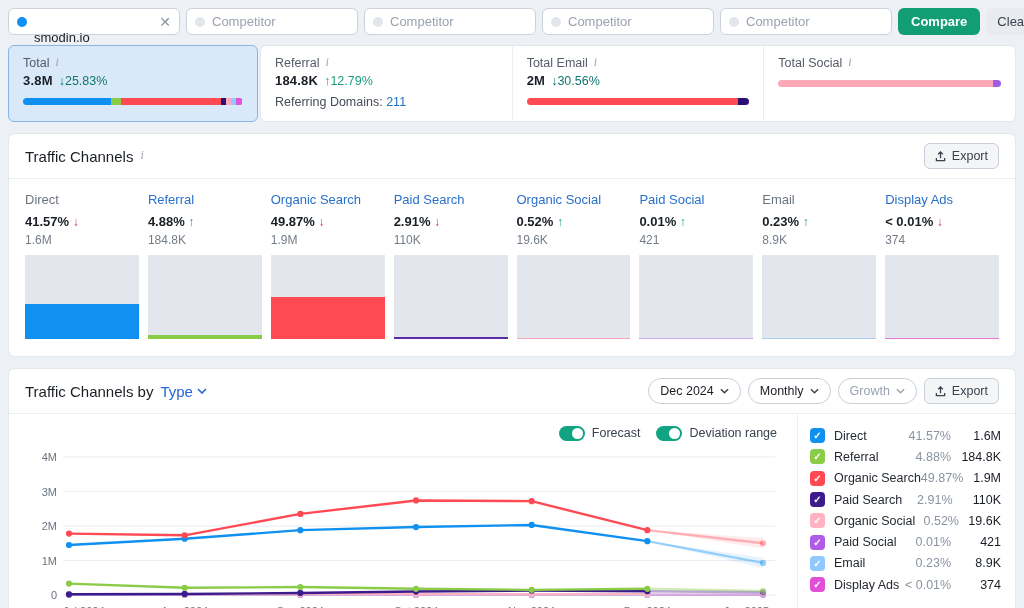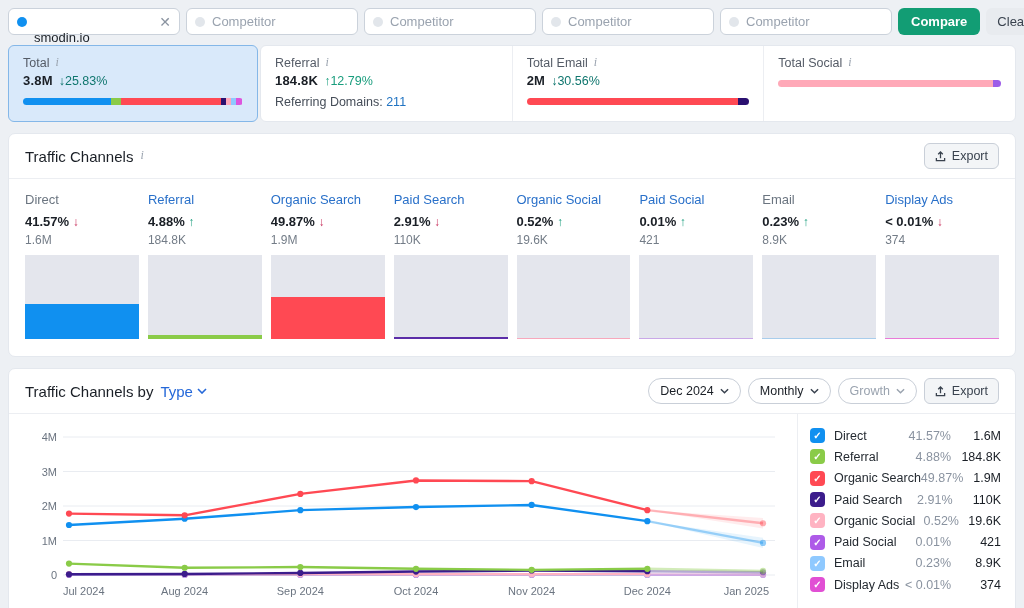--- a/index.html
+++ b/index.html
@@ -319,20 +319,30 @@
       <button class="btn-export">
         <svg width="11" height="11" viewBox="0 0 12 12" fill="none" stroke="#39424E" stroke-width="1.4">
             <path d="M6 8 V1.2 M3.5 3.5 L6 1 L8.5 3.5 M1.5 7.5 V10.5 H10.5 V7.5"></path>
           </svg>
         <span>Export</span>
       </button>
     </div>
   </div>
   <div class="bt-body">
     <div class="bt-chart-col">
+      <div class="toggles" id="toggles">
+          <div class="toggle-item">
+     <span class="tg"></span>
+     <span>Forecast</span>
+          </div>
+          <div class="toggle-item">
+     <span class="tg"></span>
+     <span>Deviation range</span>
+          </div>
+        </div>
       <svg id="chart-svg" width="770" height="182" viewBox="0 0 770 182">
           <line x1="44" x2="756" y1="152" y2="152" stroke="#E9ECF1" stroke-width="1"></line>
           <text class="ax-label" x="38" y="156" text-anchor="end">0</text>
           <line x1="44" x2="756" y1="117.5" y2="117.5" stroke="#E9ECF1" stroke-width="1"></line>
           <text class="ax-label" x="38" y="121.5" text-anchor="end">1M</text>
           <line x1="44" x2="756" y1="83" y2="83" stroke="#E9ECF1" stroke-width="1"></line>
           <text class="ax-label" x="38" y="87" text-anchor="end">2M</text>
           <line x1="44" x2="756" y1="48.5" y2="48.5" stroke="#E9ECF1" stroke-width="1"></line>
           <text class="ax-label" x="38" y="52.5" text-anchor="end">3M</text>
           <line x1="44" x2="756" y1="14" y2="14" stroke="#E9ECF1" stroke-width="1"></line>

